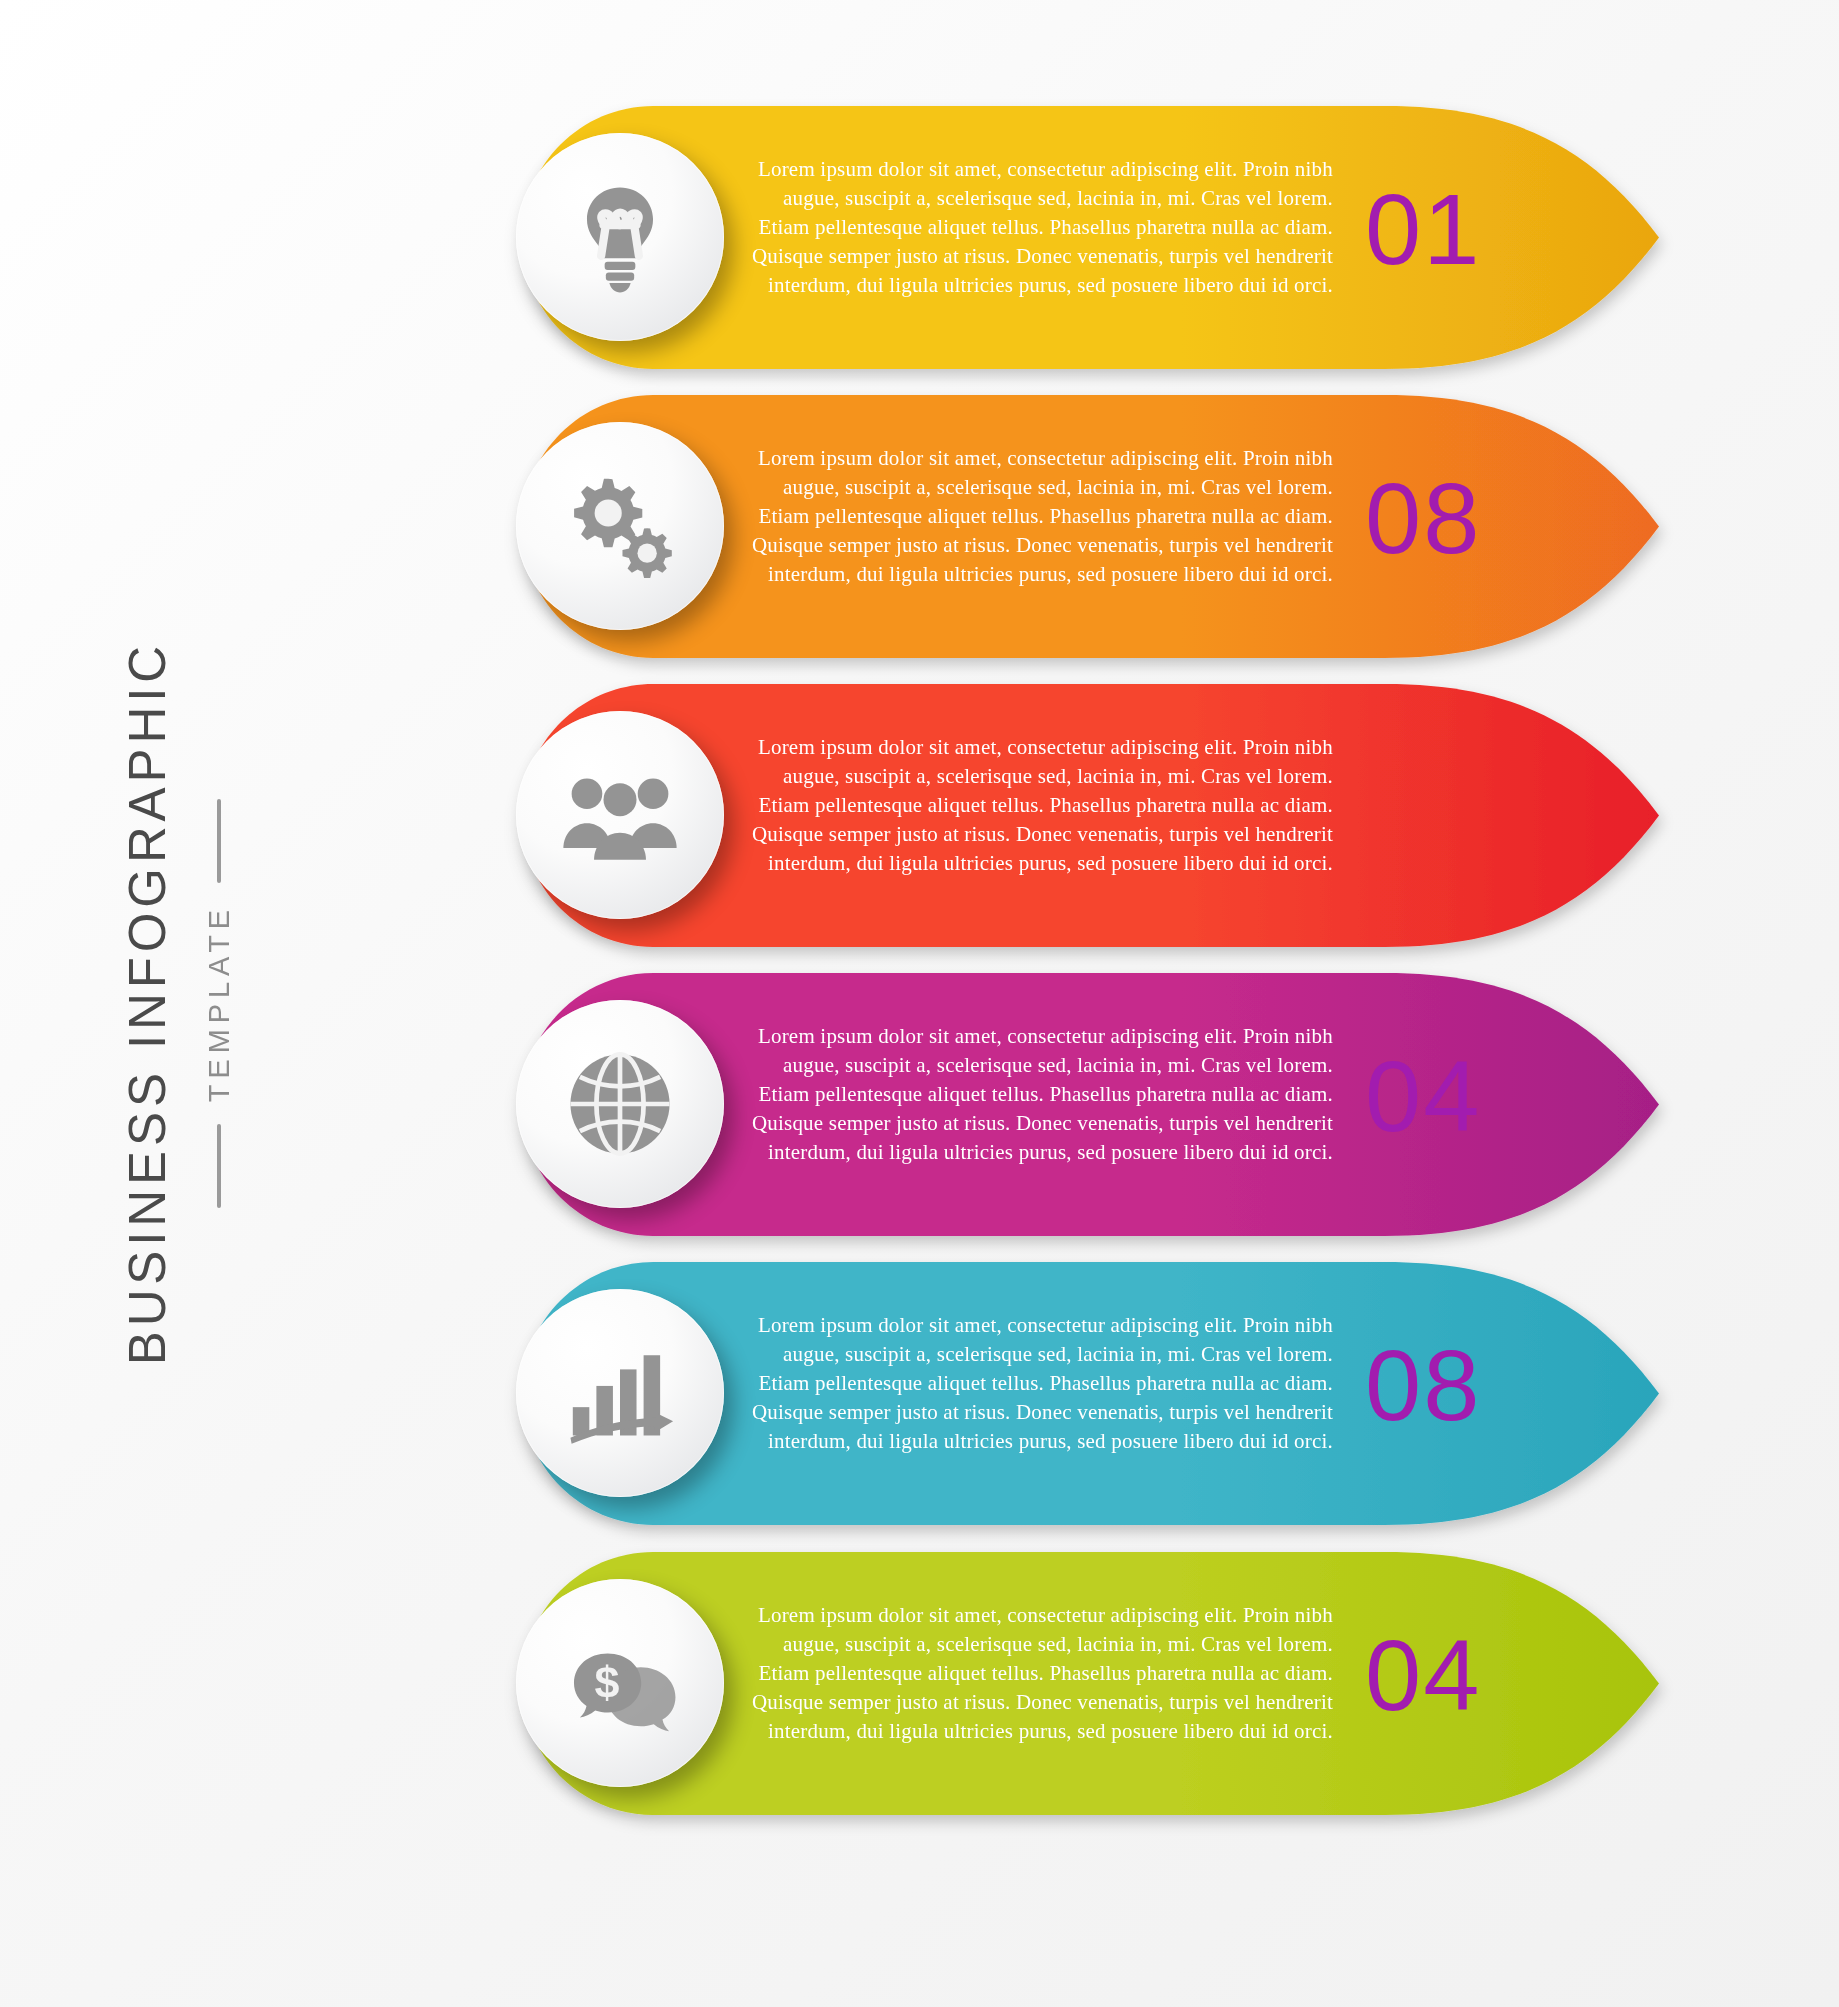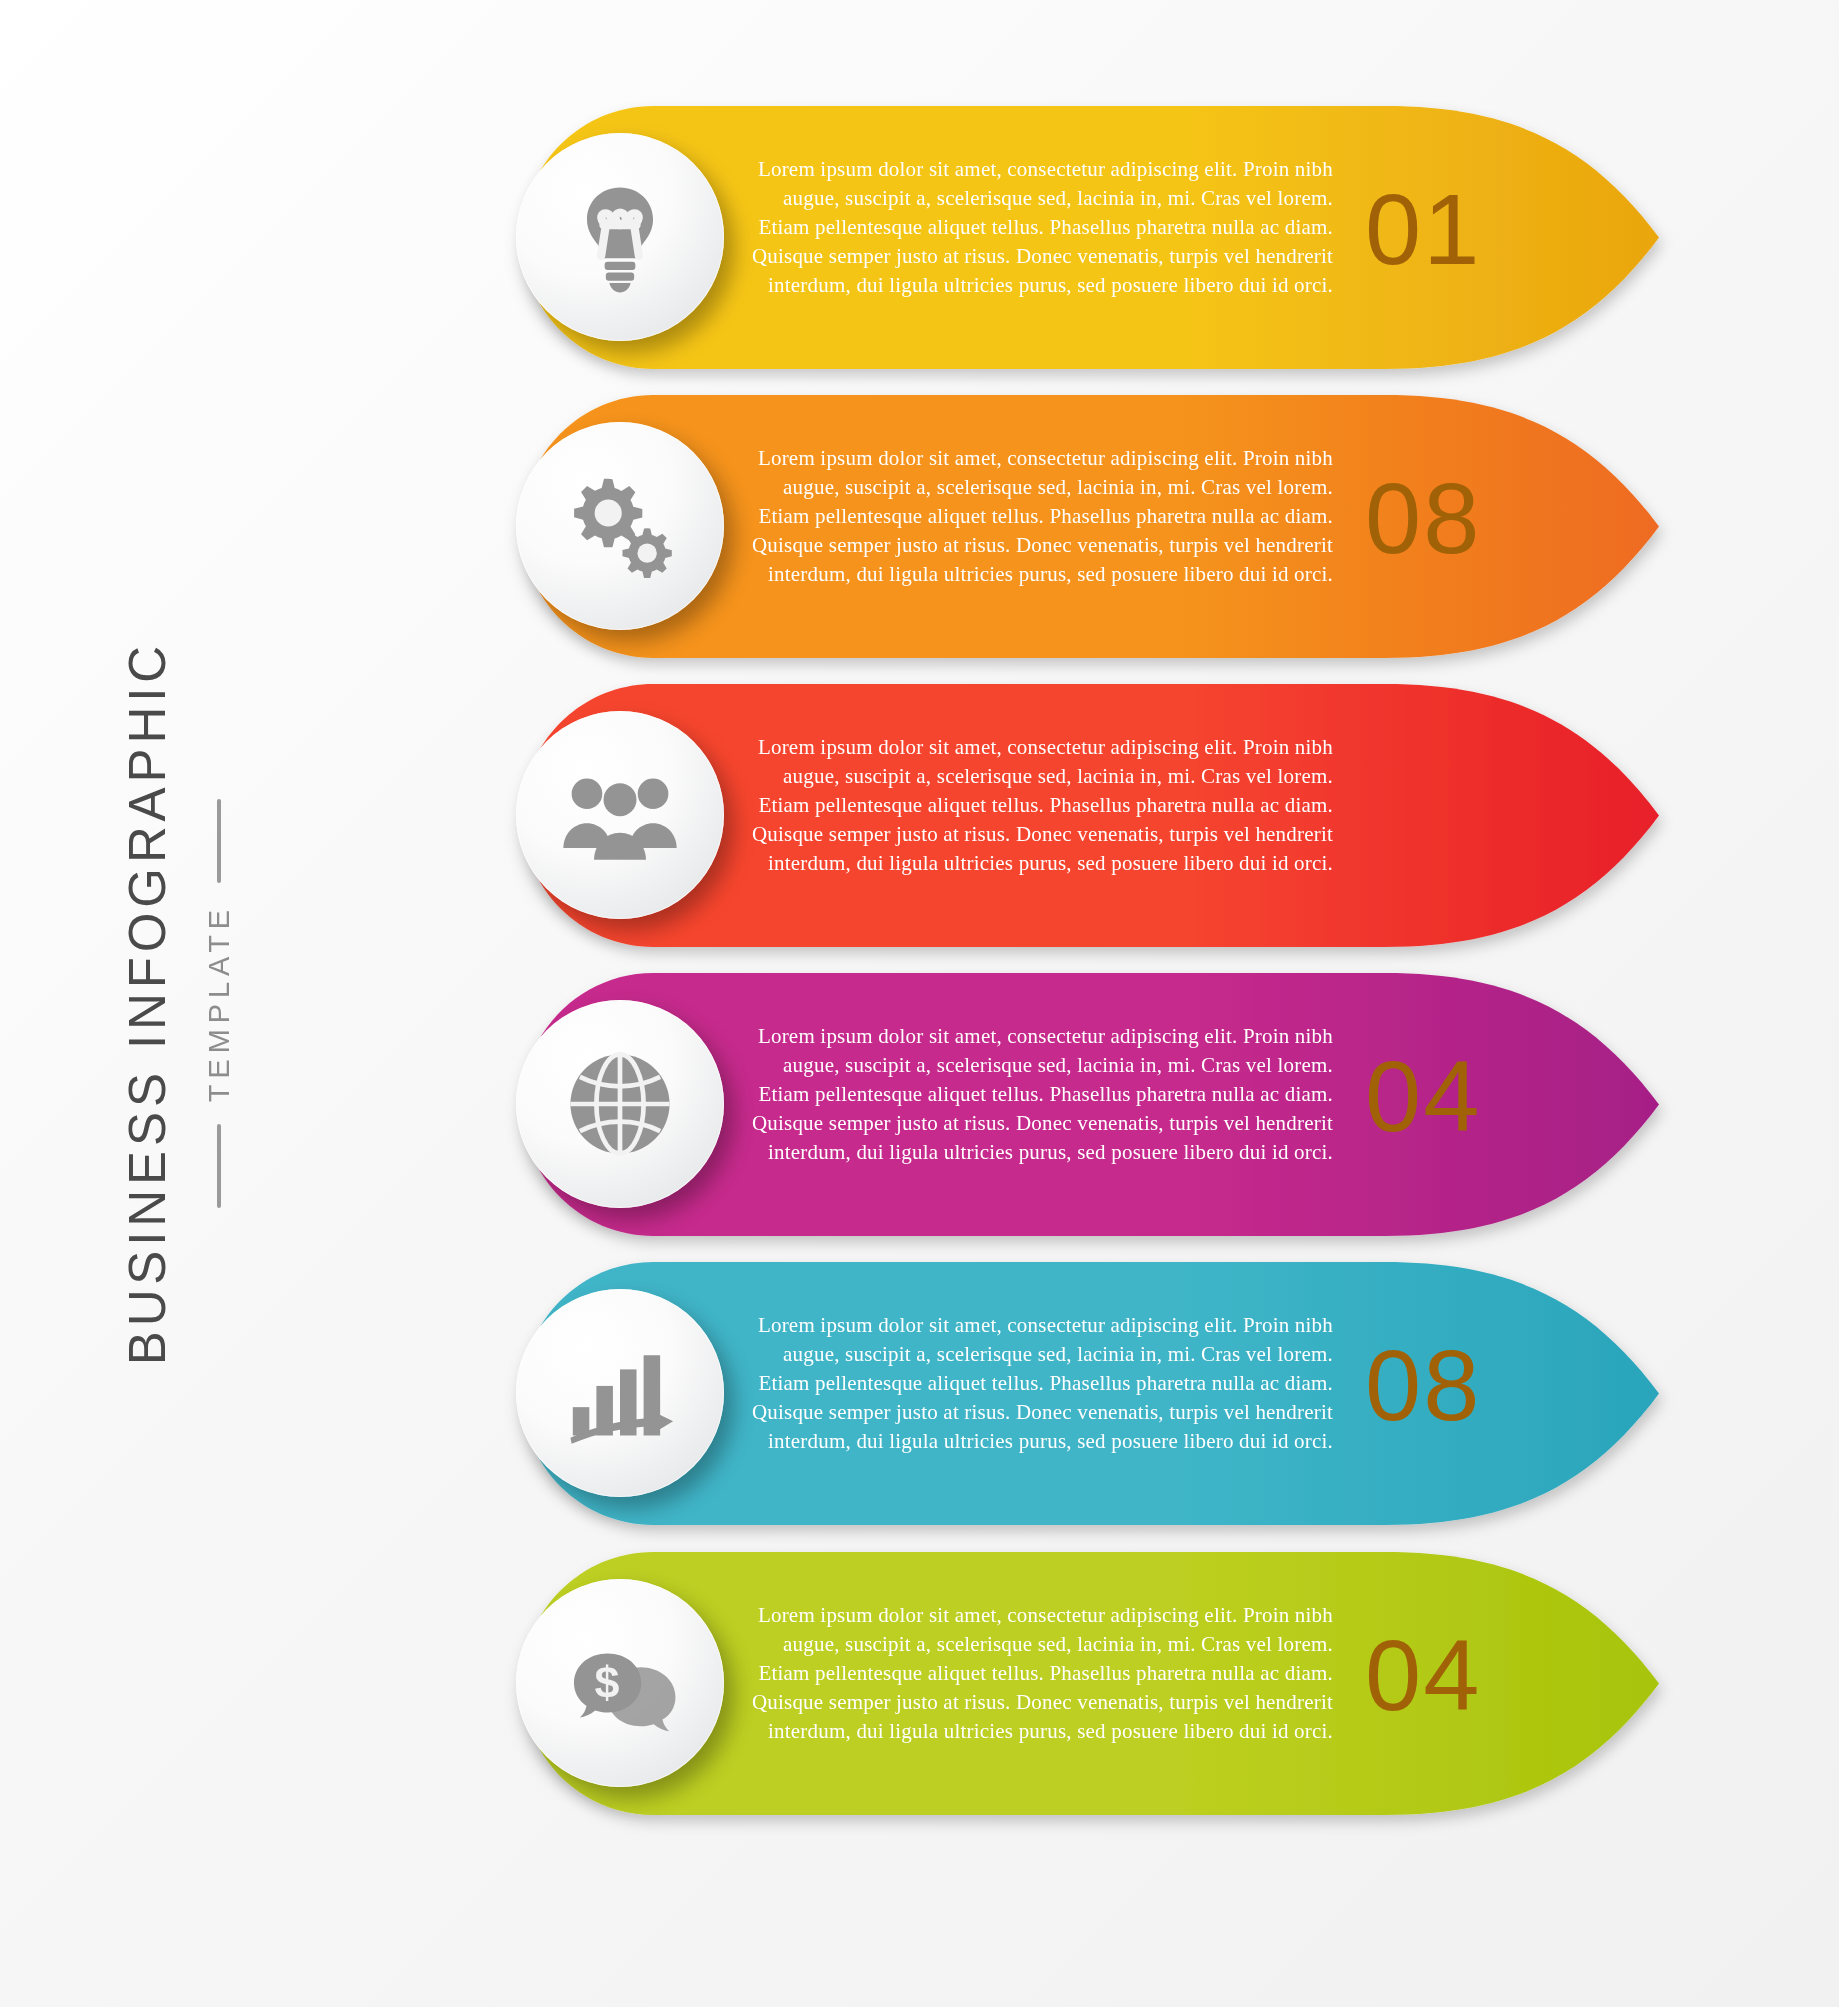--- a/index.html
+++ b/index.html
@@ -132,21 +132,21 @@
     font-family: Liberation Serif, serif;
   }
 
   
   .num {
     position: absolute;
     left: 843px;
     top: 61px;
     width: 216px;
     text-align: left;
-    color: #a16207;
+    color: #a21caf;
     font-size: 101px;
     line-height: 125px;
     font-weight: 300;
     letter-spacing: 2px;
     font-family: "Liberation Sans", sans-serif;
   }
 </style>
 </head>
 <body>
 

